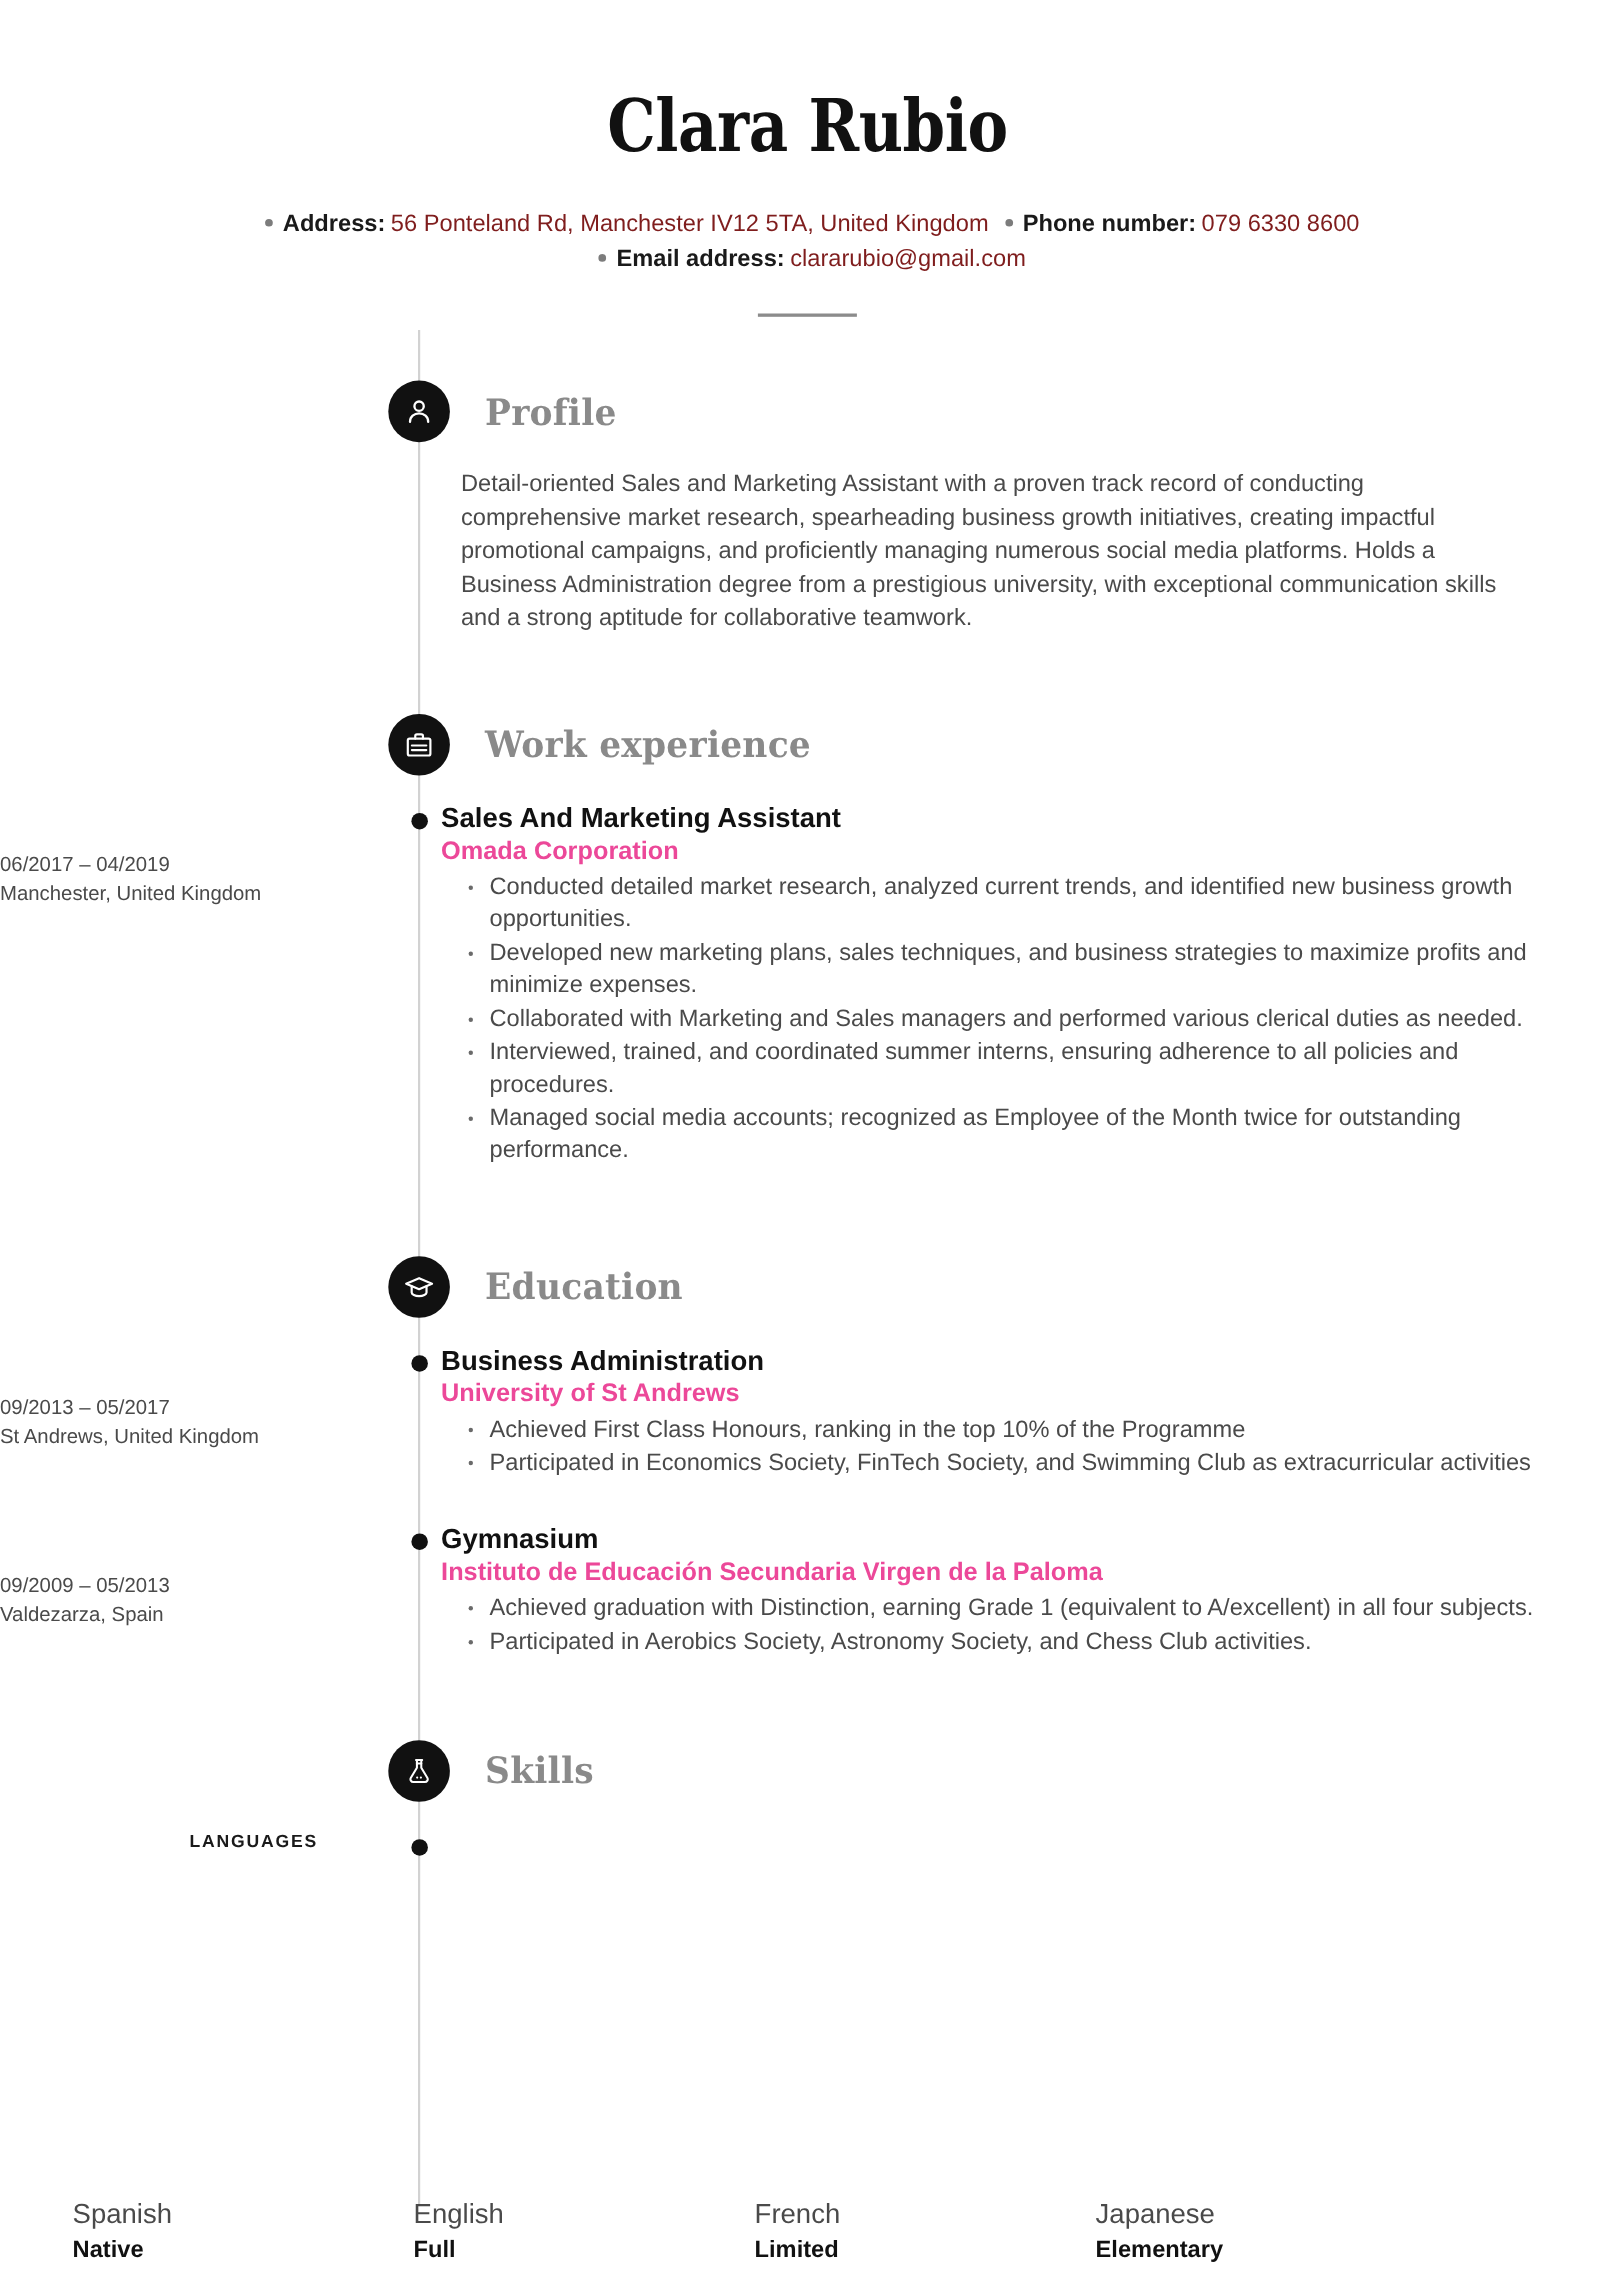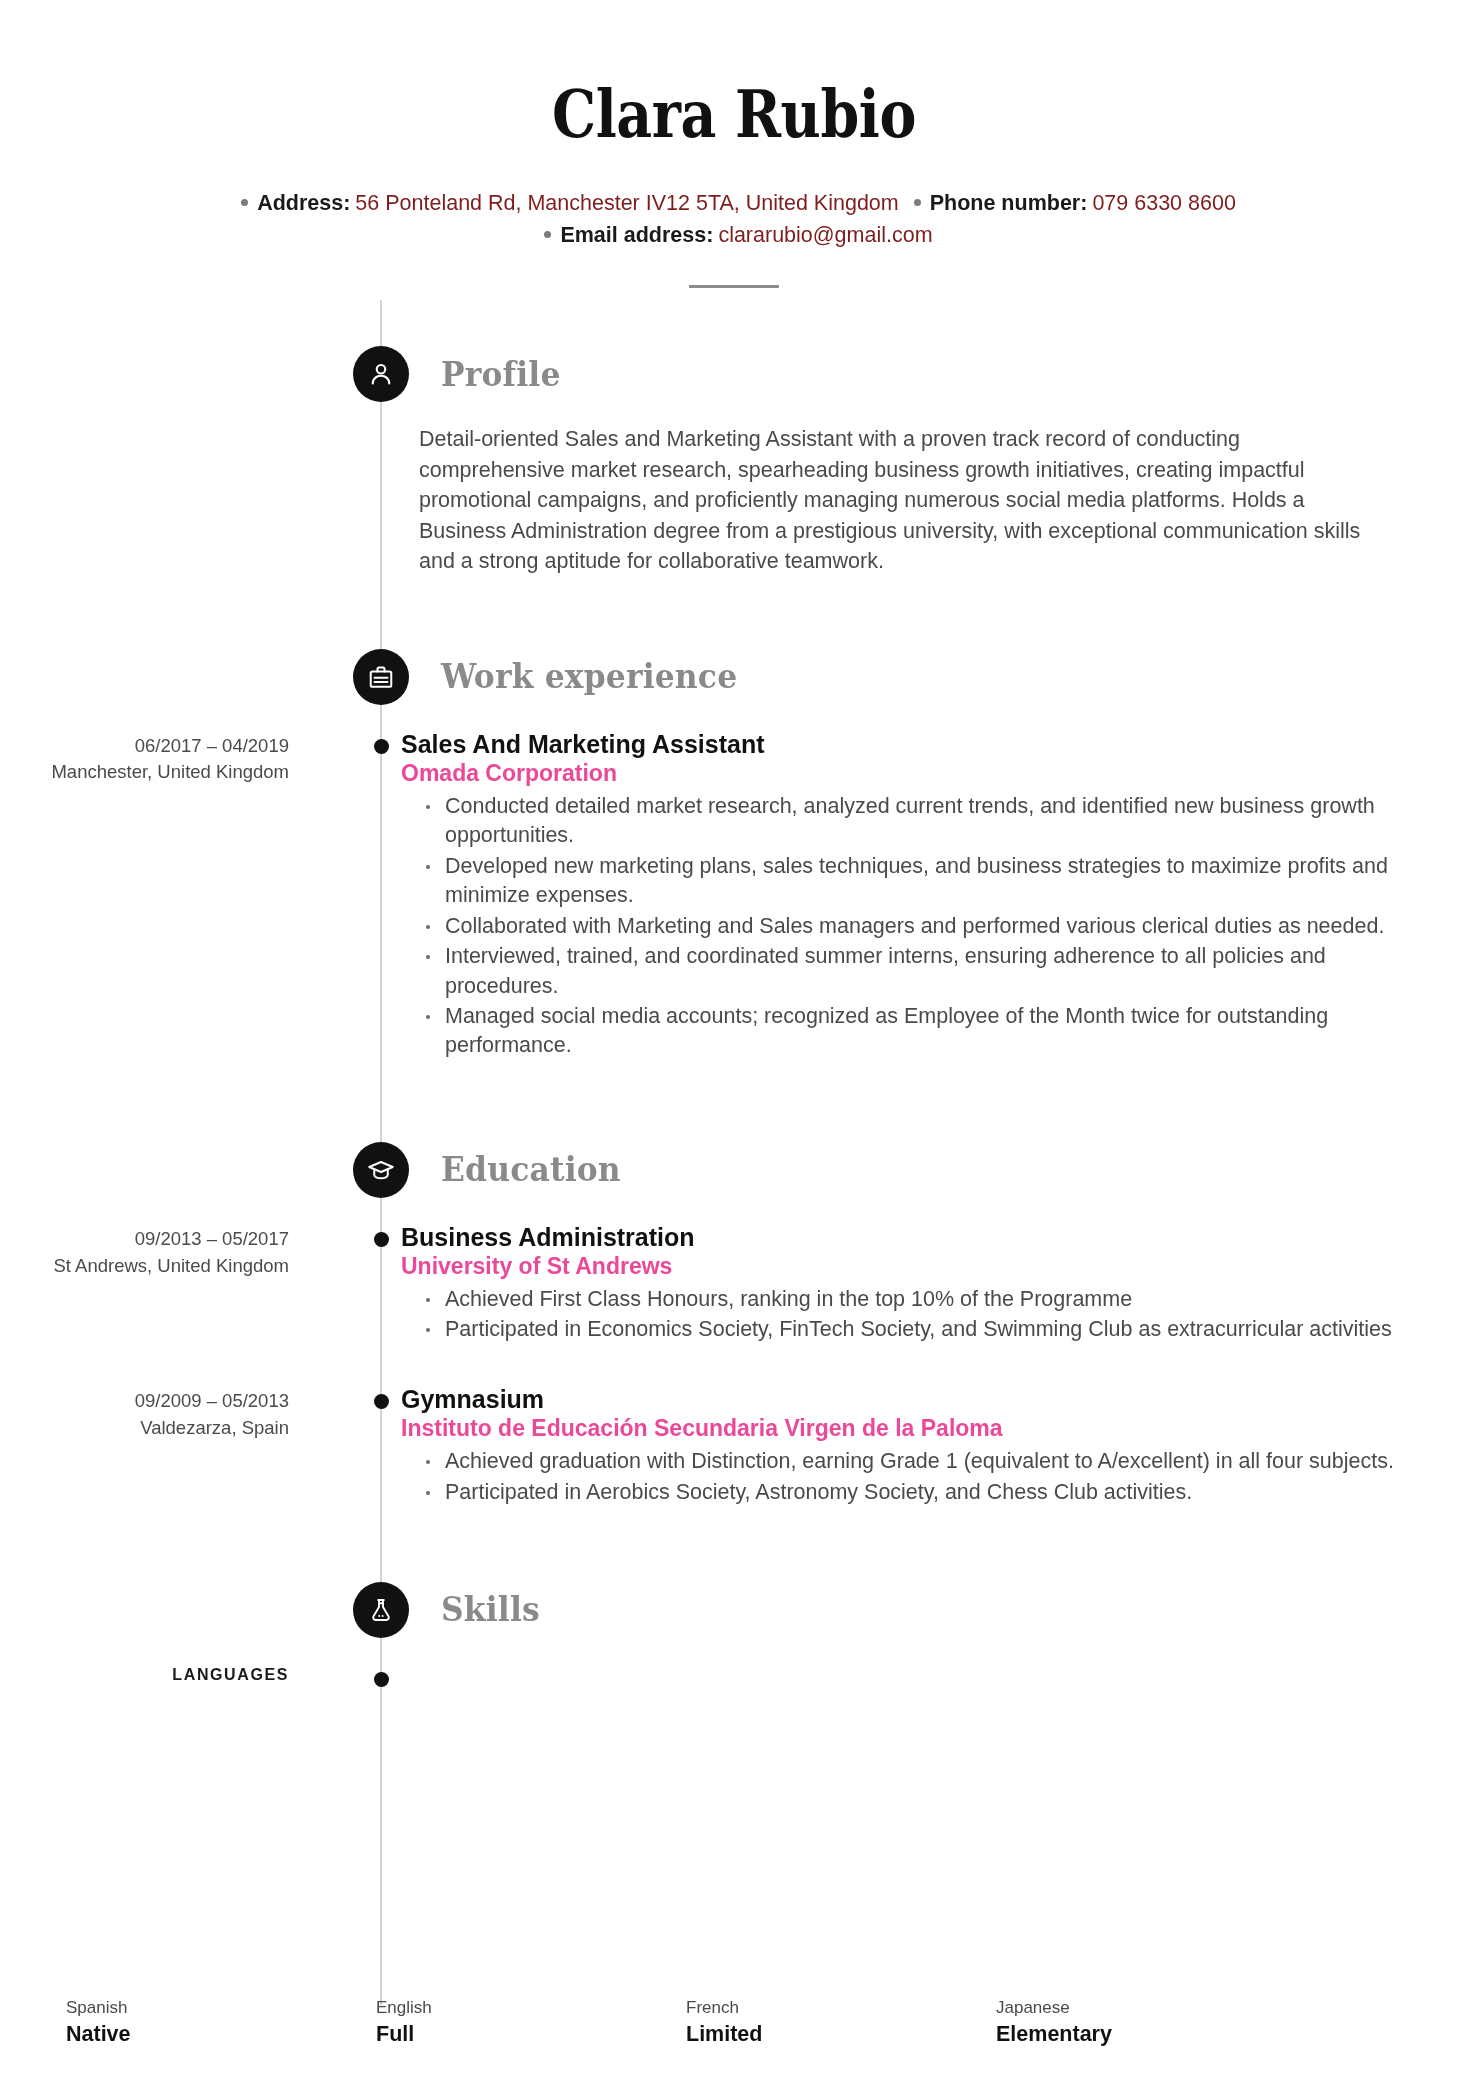--- a/index.html
+++ b/index.html
@@ -121,27 +121,27 @@
 
   
   .entry {
     position: relative;
     display: flex;
     align-items: flex-start;
   }
   .entry-left {
     width: 335px;
     flex: 0 0 335px;
-    text-align: right;
     padding-right: 46px;
     box-sizing: border-box;
     font-size: 18.5px;
     color: #4a4a4a;
     line-height: 1.45;
     padding-top: 4px;
+    margin-top: 40px;
   }
   .entry-dot {
     position: absolute;
     left: 374px;
     top: 10px;
     width: 15px;
     height: 15px;
     border-radius: 50%;
     background: #111111;
     z-index: 2;
@@ -223,21 +223,21 @@
     padding-left: 66px;
     display: flex;
     flex-wrap: wrap;
     box-sizing: border-box;
   }
   .skill-cell {
     width: 310px;
     margin-bottom: 30px;
   }
   .skill-name {
-    font-size: 17px;
+    font-size: 25px;
     color: #4a4a4a;
     line-height: 1.35;
   }
   .skill-level {
     font-size: 21.5px;
     font-weight: bold;
     color: #111111;
     line-height: 1.35;
   }
 

